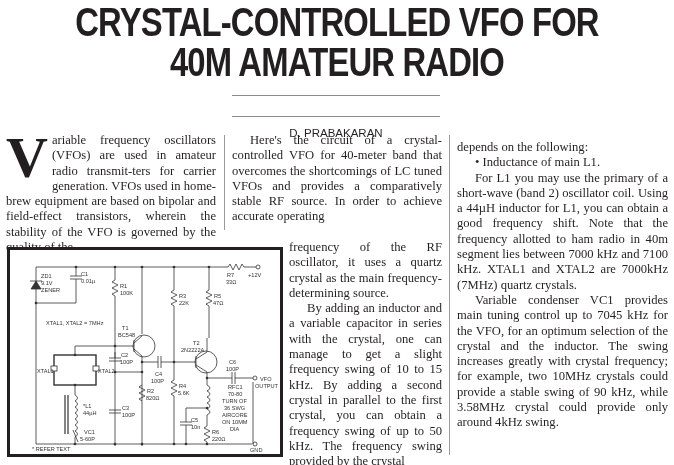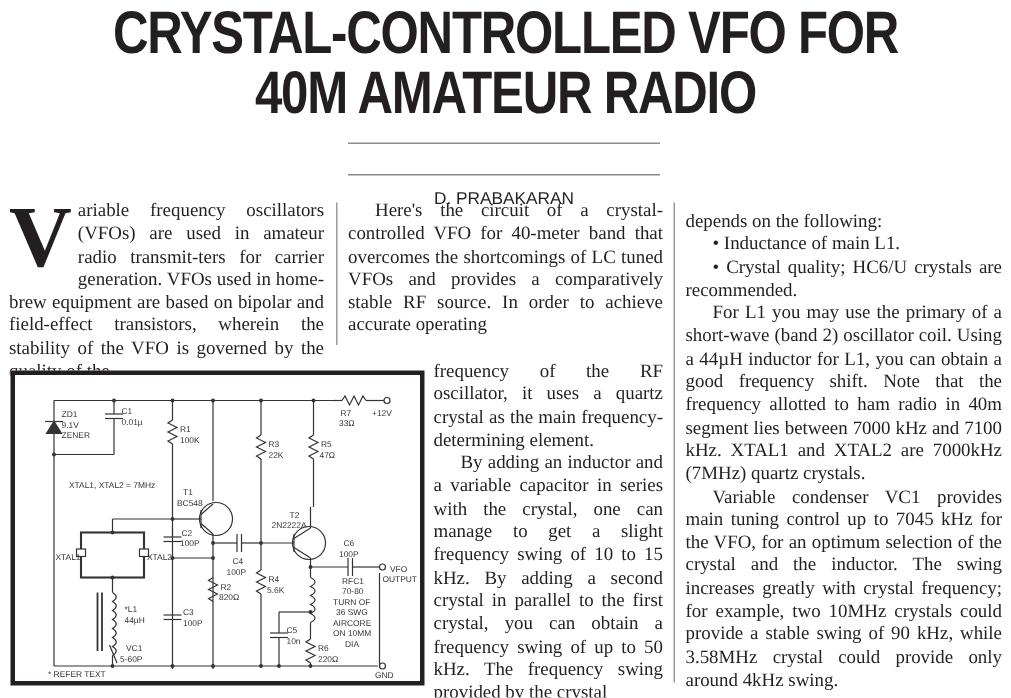--- a/index.html
+++ b/index.html
@@ -60,30 +60,29 @@
   </p>
 </div>
 
 <div class="vrule" style="left:224px; top:135px; height:95px;"></div>
 
 <div class="col col2">
   <p class="indent">Here's the circuit of a crystal-controlled VFO for 40-meter band that overcomes the shortcomings of LC tuned VFOs and provides a comparatively stable RF source. In order to achieve accurate operating</p>
 </div>
 
 <div class="col col2b">
-  <p>frequency of the RF oscillator, it uses a quartz crystal as the main frequency-determining element.</p>
+  <p>frequency of the RF oscillator, it uses a quartz crystal as the main frequency-determining source.</p>
   <p class="indent">By adding an inductor and a variable capacitor in series with the crystal, one can manage to get a slight frequency swing of 10 to 15 kHz. By adding a second crystal in parallel to the first crystal, you can obtain a frequency swing of up to 50 kHz.  The frequency swing provided by the crystal</p>
 </div>
 
 <div class="vrule" style="left:449px; top:135px; height:320px;"></div>
 
 <div class="col col3">
   <p>depends on the following:</p>
   <p class="bullet">• Inductance of main L1.</p>
-  <p class="bullet">• Crystal quality; HC6/U crystals are recommended.</p>
   <p class="indent">For L1 you may use the primary of a short-wave (band 2) oscillator coil. Using a 44µH inductor for L1, you can obtain a good frequency shift. Note that the frequency allotted to ham radio in 40m segment lies between 7000 kHz and 7100 kHz. XTAL1 and XTAL2 are 7000kHz (7MHz) quartz crystals.</p>
   <p class="indent">Variable condenser VC1 provides main tuning control up to 7045 kHz for the VFO, for an optimum selection of the crystal and the inductor. The swing increases greatly with crystal frequency; for example, two 10MHz crystals could provide a stable swing of 90 kHz, while 3.58MHz crystal could provide only around 4kHz swing.</p>
 </div>
 
 <div class="schem">
   <svg width="270" height="204" viewBox="0 0 270 204">
     <g stroke="#333" stroke-width="0.8" fill="none">
 
       <line x1="26" y1="17" x2="212" y2="17"></line>
 

